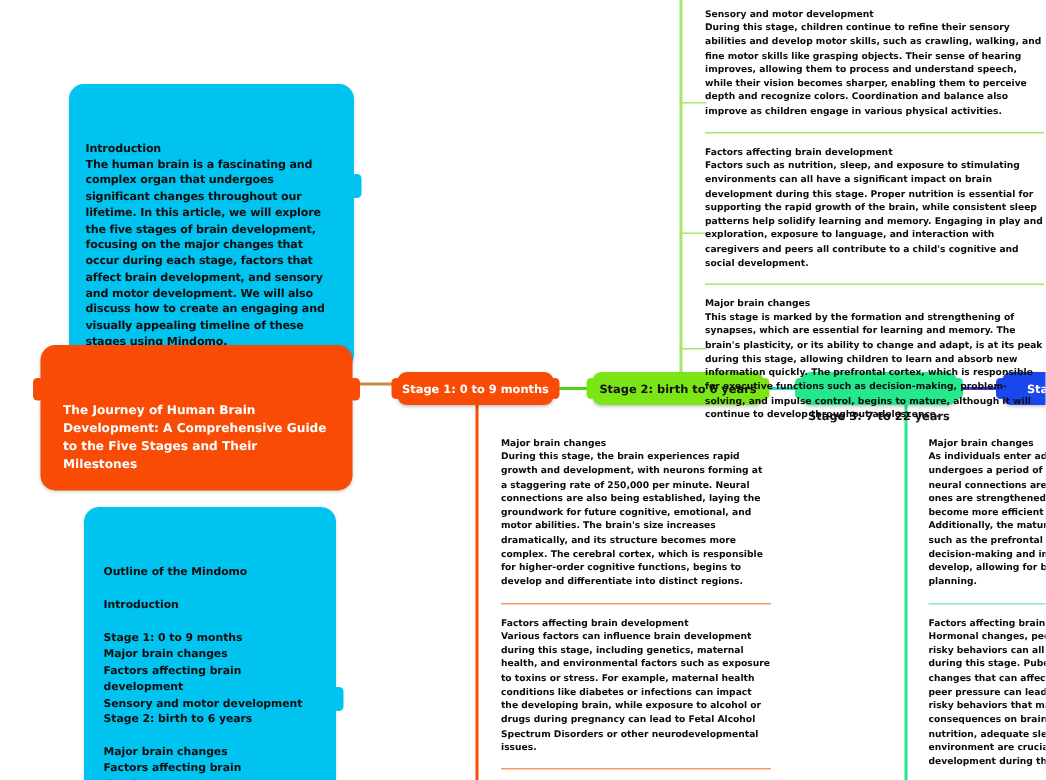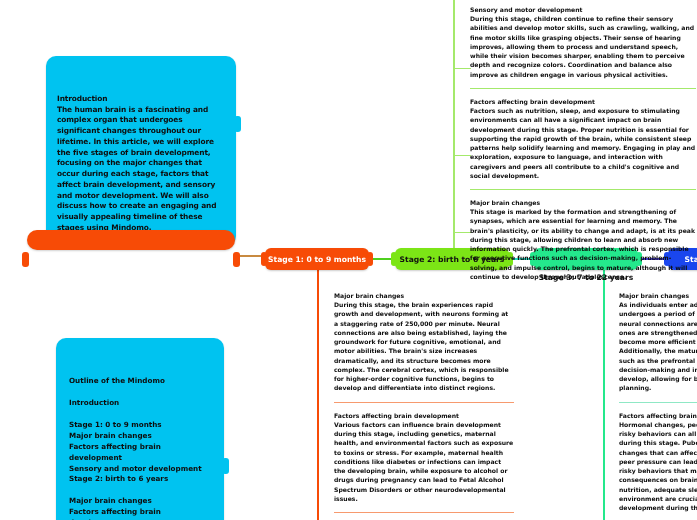--- a/index.html
+++ b/index.html
@@ -244,20 +244,21 @@
   <div class="spine-branch" style="top:232px;"></div>
 
   <div class="bubble" id="intro-note">
     <span class="txt">Introduction
 The human brain is a fascinating and complex organ that undergoes significant changes throughout our lifetime. In this article, we will explore the five stages of brain development, focusing on the major changes that occur during each stage, factors that affect brain development, and sensory and motor development. We will also discuss how to create an engaging and visually appealing timeline of these stages using Mindomo.</span>
   </div>
 
   <div class="bubble" id="root-node">
     <span class="nub-l"></span>
     <span class="nub-r"></span>
+    <span class="txt">The Journey of Human Brain Development: A Comprehensive Guide to the Five Stages and Their Milestones</span>
   </div>
 
   <div class="stage-node" id="stage-1">
     <span class="stage-nub left" style="background:#F74B06;"></span>
     <span class="stage-nub right" style="background:#F74B06;"></span>
     <span class="lbl">Stage 1: 0 to 9 months</span>
   </div>
 
   <div class="stage-node" id="stage-2">
     <span class="stage-nub left" style="background:#7CE516;"></span>

